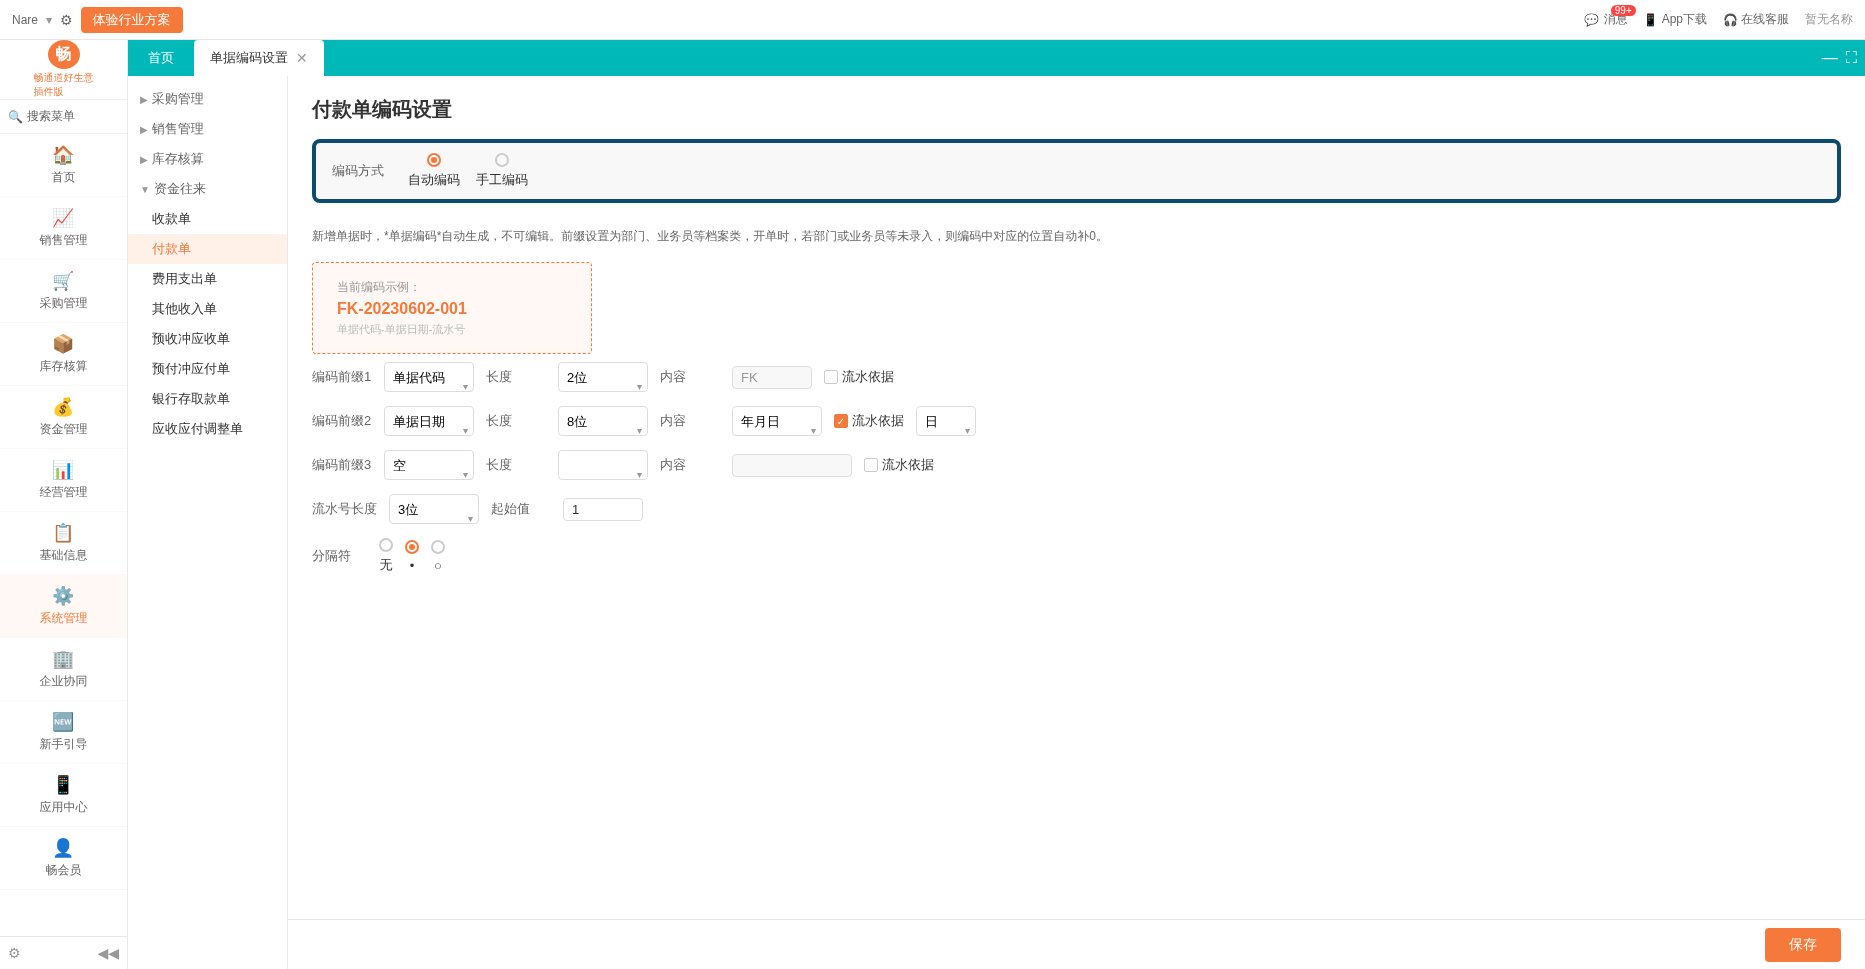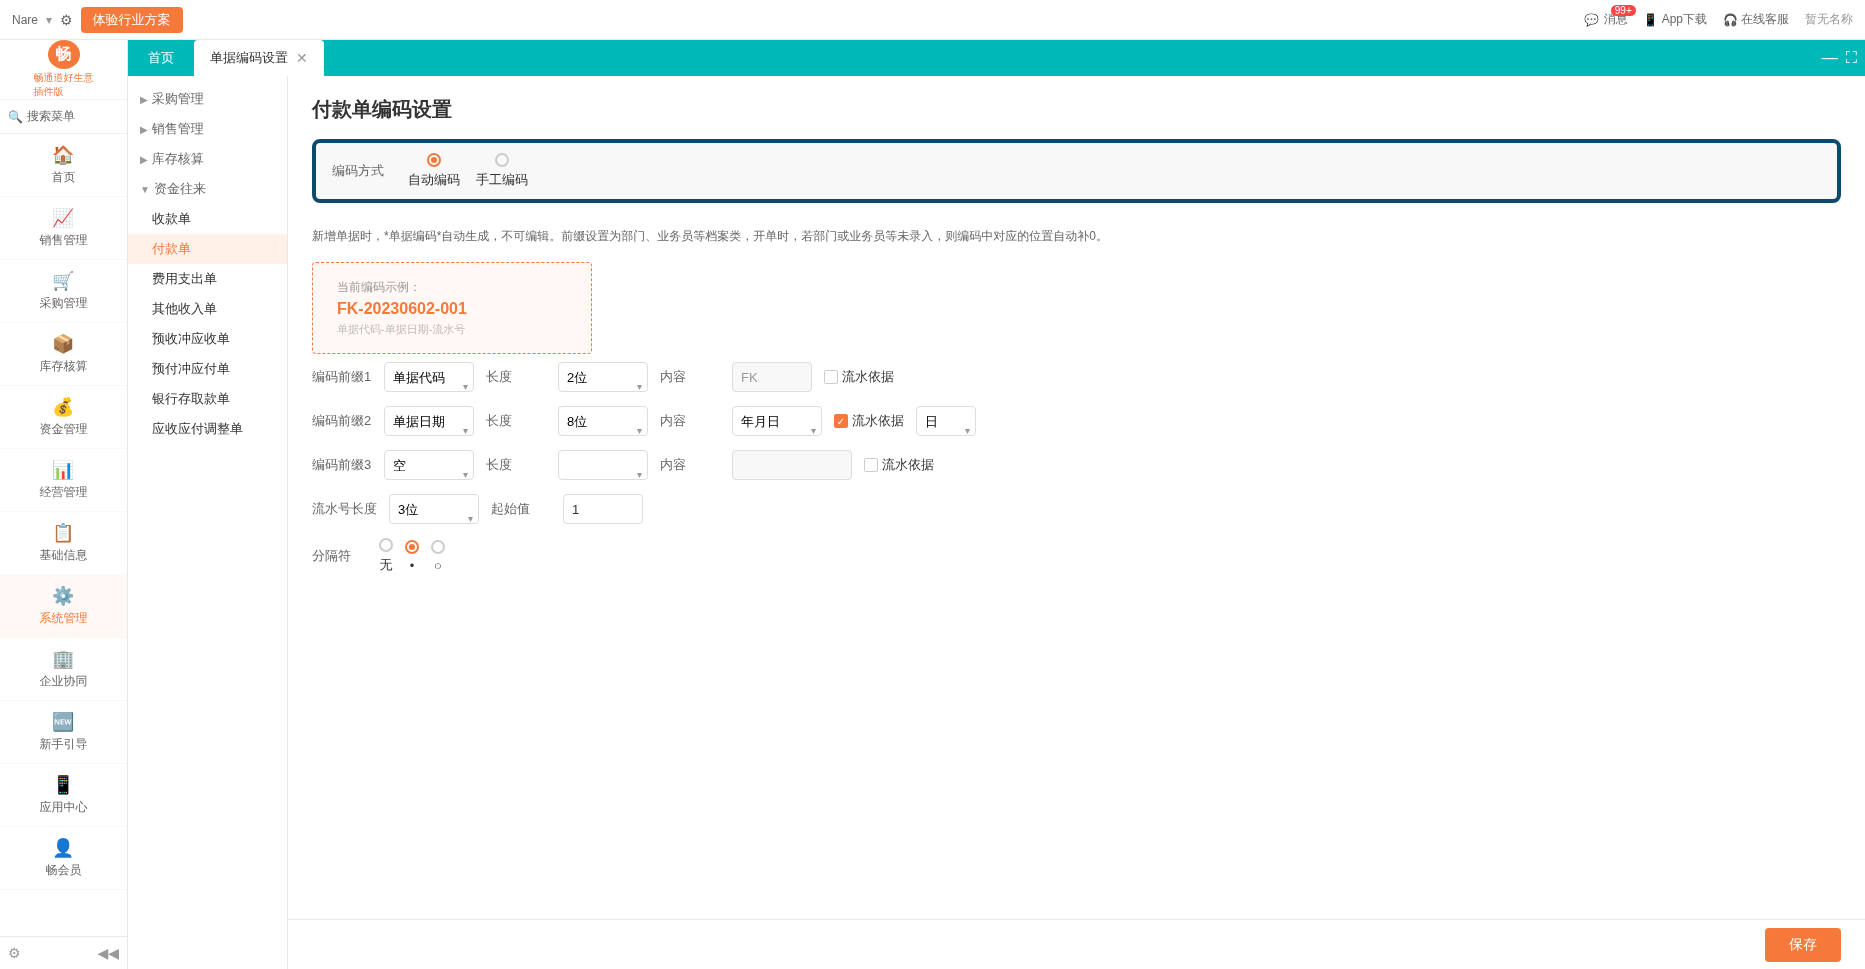--- a/index.html
+++ b/index.html
@@ -263,21 +263,21 @@
       min-width: 90px;
     }
     .select-arrow {
       position: absolute;
       right: 6px;
       pointer-events: none;
       color: #999;
       font-size: 10px;
     }
     .form-input {
-      height: 30px;
+      height: 23px;
       border: 1px solid #ddd;
       border-radius: 4px;
       padding: 0 8px;
       font-size: 13px;
       min-width: 60px;
       color: #999;
       background: #f8f8f8;
     }
     .form-input-editable {
       background: #fff;

